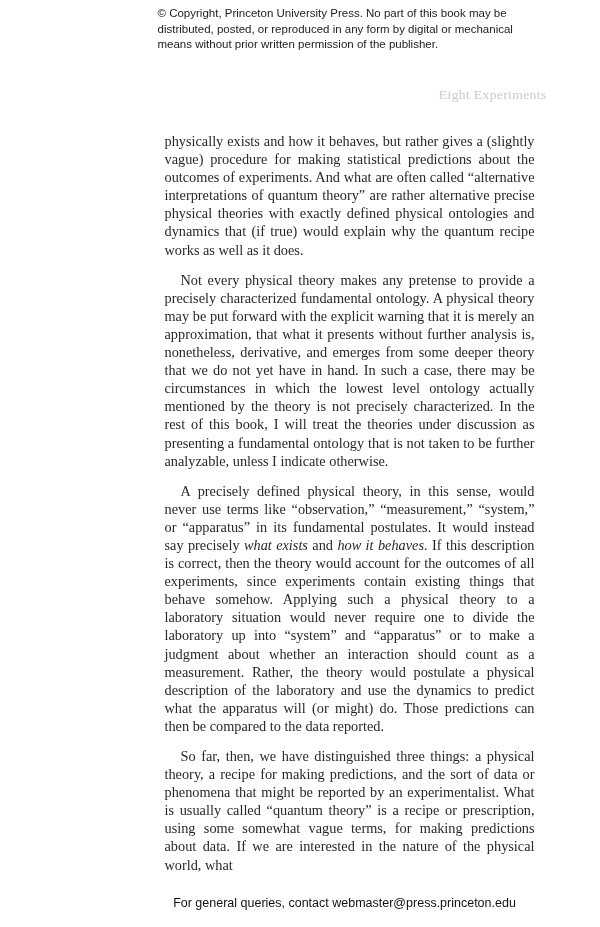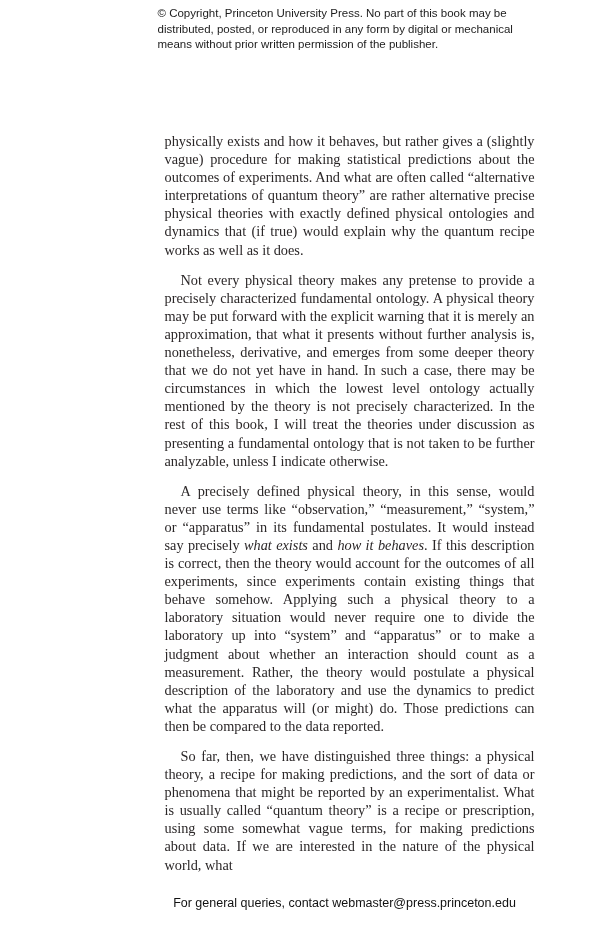--- a/index.html
+++ b/index.html
@@ -77,20 +77,21 @@
     color: #111111;
   }
 </style>
 </head>
 <body>
 
 <div class="page">
 
   <div class="copyright-notice">© Copyright, Princeton University Press. No part of this book may be distributed, posted, or reproduced in any form by digital or mechanical means without prior written permission of the publisher.</div>
 
+  <div class="running-head">Eight Experiments</div>
 
   <div class="body-text">
     <p class="no-indent"><span>physically exists and how it behaves, but rather gives a (slightly vague) procedure for making statistical predictions about the outcomes of experiments. And what are often called “alternative interpretations of quantum theory” are rather alternative precise physical theories with exactly defined physical ontologies and dynamics that (if true) would explain why the quantum recipe works as well as it does.</span></p>
     <p class="indent"><span>Not every physical theory makes any pretense to provide a precisely characterized fundamental ontology. A physical theory may be put forward with the explicit warning that it is merely an approximation, that what it presents without further analysis is, nonetheless, derivative, and emerges from some deeper theory that we do not yet have in hand. In such a case, there may be circumstances in which the lowest level ontology actually mentioned by the theory is not precisely characterized. In the rest of this book, I will treat the theories under discussion as presenting a fundamental ontology that is not taken to be further analyzable, unless I indicate otherwise.</span></p>
     <p class="indent"><span>A precisely defined physical theory, in this sense, would never use terms like “observation,” “measurement,” “system,” or “apparatus” in its fundamental postulates. It would instead say precisely </span><em>what exists</em><span> and </span><em>how it behaves</em><span>. If this description is correct, then the theory would account for the outcomes of all experiments, since experiments contain existing things that behave somehow. Applying such a physical theory to a laboratory situation would never require one to divide the laboratory up into “system” and “apparatus” or to make a judgment about whether an interaction should count as a measurement. Rather, the theory would postulate a physical description of the laboratory and use the dynamics to predict what the apparatus will (or might) do. Those predictions can then be compared to the data reported.</span></p>
     <p class="indent"><span>So far, then, we have distinguished three things: a physical theory, a recipe for making predictions, and the sort of data or phenomena that might be reported by an experimentalist. What is usually called “quantum theory” is a recipe or prescription, using some somewhat vague terms, for making predictions about data. If we are interested in the nature of the physical world, what</span></p>
   </div>
 
   <div class="page-number">5</div>
 

